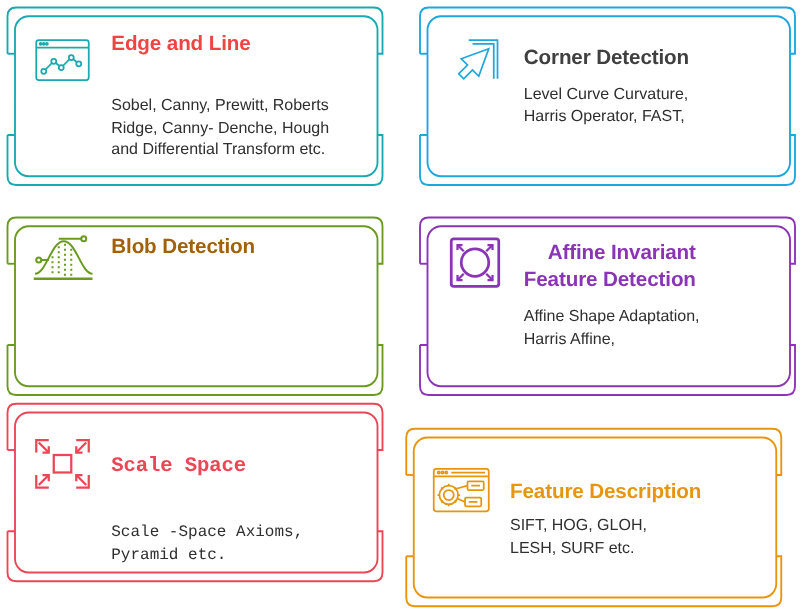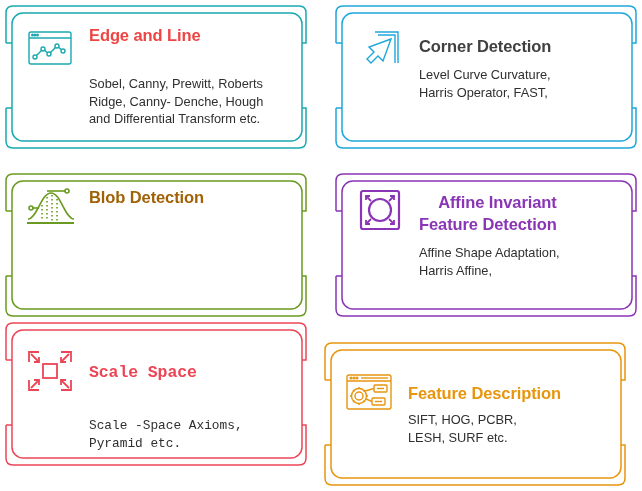--- a/index.html
+++ b/index.html
@@ -199,16 +199,16 @@
       <rect x="28" y="27" width="13" height="7" rx="1"></rect>
       <line x1="31" y1="30.5" x2="38" y2="30.5"></line>
       <line x1="21" y1="20" x2="30" y2="17.5"></line>
       <line x1="22" y1="28" x2="28" y2="30.5"></line>
     </svg>
   </div>
   <div class="title" style="top:40px; color:#e8950e;">
     <div>Feature Description</div>
   </div>
   <div class="desc" style="top:69px;">
-    <div>SIFT, HOG, PCBR,</div>
+    <div>SIFT, HOG, GLOH,</div>
     <div>LESH, SURF etc.</div>
   </div>
 </div>
 
 </body></html>

